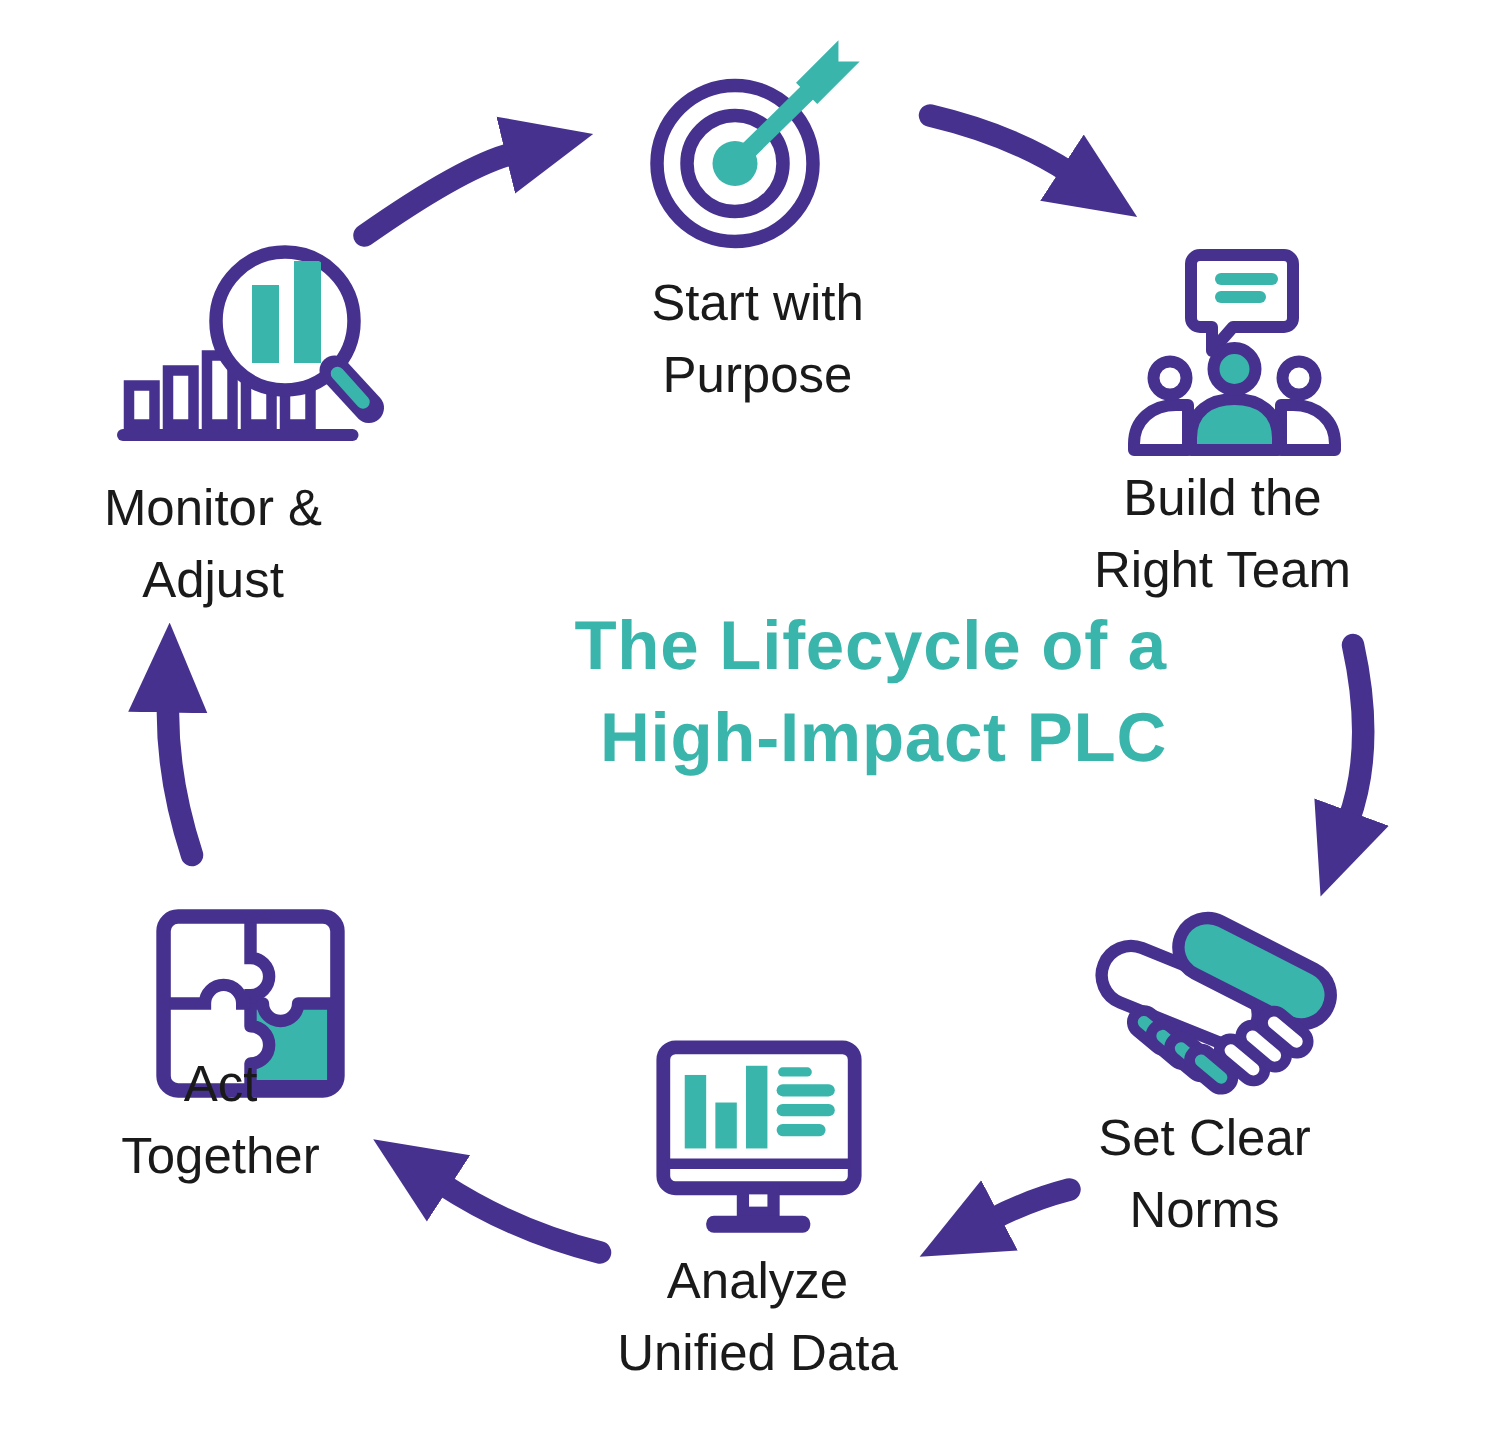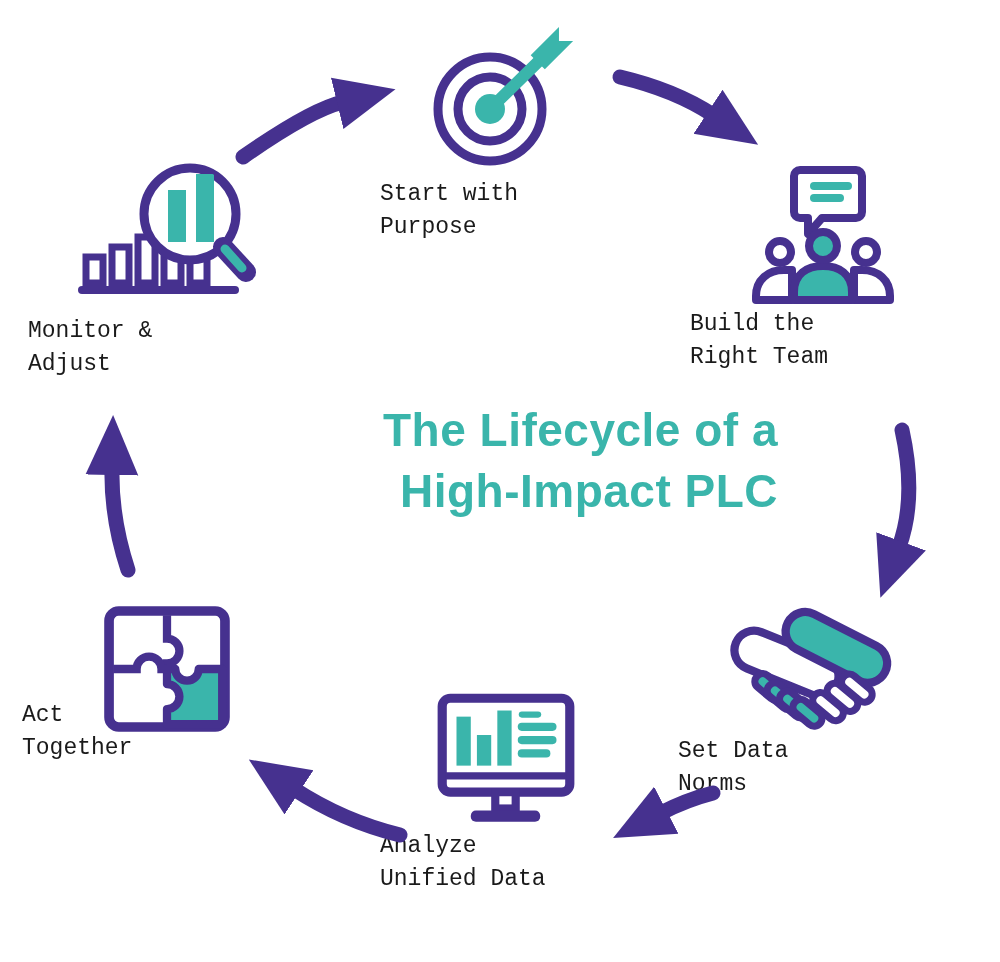--- a/index.html
+++ b/index.html
@@ -8,22 +8,22 @@
     --text:#1A1A1A;
     --bg:#FFFFFF;
   }
   html,body{margin:0;padding:0;background:#fff;}
   #canvas{
     position:relative;width:1000px;height:962px;background:var(--bg);
     overflow:hidden;font-family:"Liberation Sans",sans-serif;
   }
   .abs{position:absolute;}
   .label{
-    color:var(--text);font-size:23px;line-height:1.42;text-align:left;
-    white-space:pre-line;width:250px;font-family:Liberation Mono, monospace;
+    color:var(--text);font-size:34px;line-height:1.42;text-align:center;
+    white-space:pre-line;width:250px;
   }
   .title{
     color:var(--teal);font-weight:bold;font-size:46px;line-height:1.33;
     text-align:center;white-space:pre-line;width:550px;letter-spacing:0.5px;
   }
   .f-purple{fill:var(--purple);}
   .f-teal{fill:var(--teal);}
   .f-white{fill:#ffffff;}
   .s-purple{stroke:var(--purple);}
   .s-teal{stroke:var(--teal);}
@@ -94,21 +94,21 @@
     <g transform="rotate(-50 58 93)">
         <rect x="50.5" y="77" width="15" height="32" rx="7.5" class="f-teal s-purple" stroke-width="7"></rect>
       </g>
     <g transform="rotate(-50 70 101)">
         <rect x="62.5" y="85" width="15" height="32" rx="7.5" class="f-teal s-purple" stroke-width="7"></rect>
       </g>
     <g transform="rotate(-50 83 109)">
         <rect x="75.5" y="93" width="15" height="32" rx="7.5" class="f-teal s-purple" stroke-width="7"></rect>
       </g>
   </svg>
-  <div class="abs label" style="left:678px;top:735px;">Set Data
+  <div class="abs label" style="left:678px;top:735px;">Set Clear
 Norms</div>
 
   <svg class="abs" style="left:432px;top:690px;" width="148" height="138" viewBox="0 0 145 135">
     <rect x="10" y="8" width="125" height="92" rx="8" class="f-white s-purple" stroke-width="9"></rect>
     <line x1="13" y1="84" x2="132" y2="84" class="s-purple" stroke-width="7"></line>
     <rect x="24" y="26" width="14" height="48" class="f-teal"></rect>
     <rect x="44" y="44" width="14" height="30" class="f-teal"></rect>
     <rect x="64" y="20" width="14" height="54" class="f-teal"></rect>
     <line x1="88" y1="24" x2="104" y2="24" class="s-teal" stroke-width="6" stroke-linecap="round"></line>
     <line x1="88" y1="36" x2="118" y2="36" class="s-teal" stroke-width="8" stroke-linecap="round"></line>
@@ -142,21 +142,21 @@
     <rect x="120" y="73" width="17" height="60" class="f-white s-purple" stroke-width="7"></rect>
     <line x1="12" y1="140" x2="165" y2="140" class="s-purple" stroke-width="8" stroke-linecap="round"></line>
     <circle cx="120" cy="64" r="46" class="f-white s-purple" stroke-width="9"></circle>
     <g clip-path="url(#magclip)">
       <rect x="98" y="40" width="18" height="52" class="f-teal"></rect>
       <rect x="126" y="24" width="18" height="68" class="f-teal"></rect>
     </g>
     <line x1="153" y1="97" x2="176" y2="122" class="s-purple" stroke-width="20" stroke-linecap="round"></line>
     <line x1="155" y1="99" x2="172" y2="118" class="s-teal" stroke-width="9" stroke-linecap="round"></line>
   </svg>
-  <div class="abs label" style="left:28px;top:315px;">Monitor &amp;
+  <div class="abs label" style="left:17px;top:315px;">Monitor &amp;
 Adjust</div>
 
   <svg class="abs" style="left:230px;top:52px;" width="185" height="130" viewBox="0 0 185 130">
     <path d="M13,105 Q80,58 113,50" class="no-f s-purple" stroke-width="15" stroke-linecap="round" marker-end="url(#ah)"></path>
   </svg>
 
   <svg class="abs" style="left:605px;top:52px;" width="180" height="130" viewBox="0 0 180 130">
     <path d="M15,25 Q70,38 108,63" class="no-f s-purple" stroke-width="15" stroke-linecap="round" marker-end="url(#ah)"></path>
   </svg>
 

